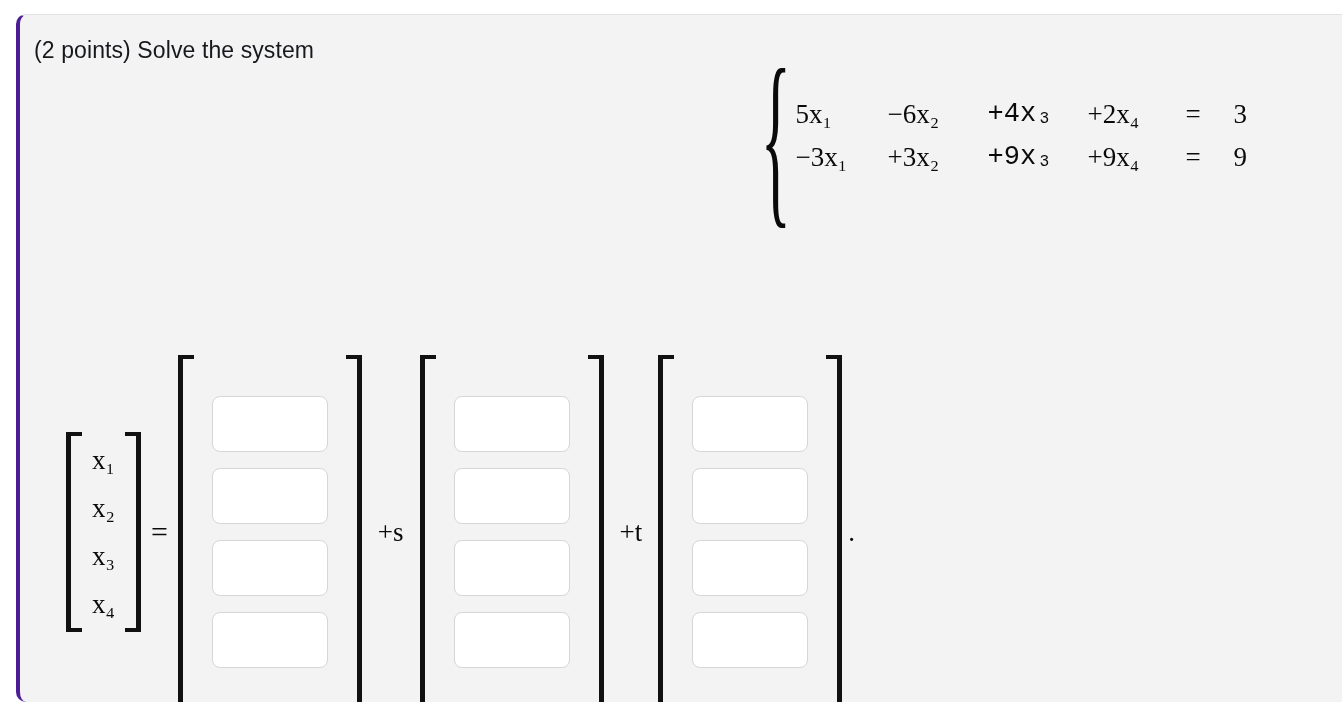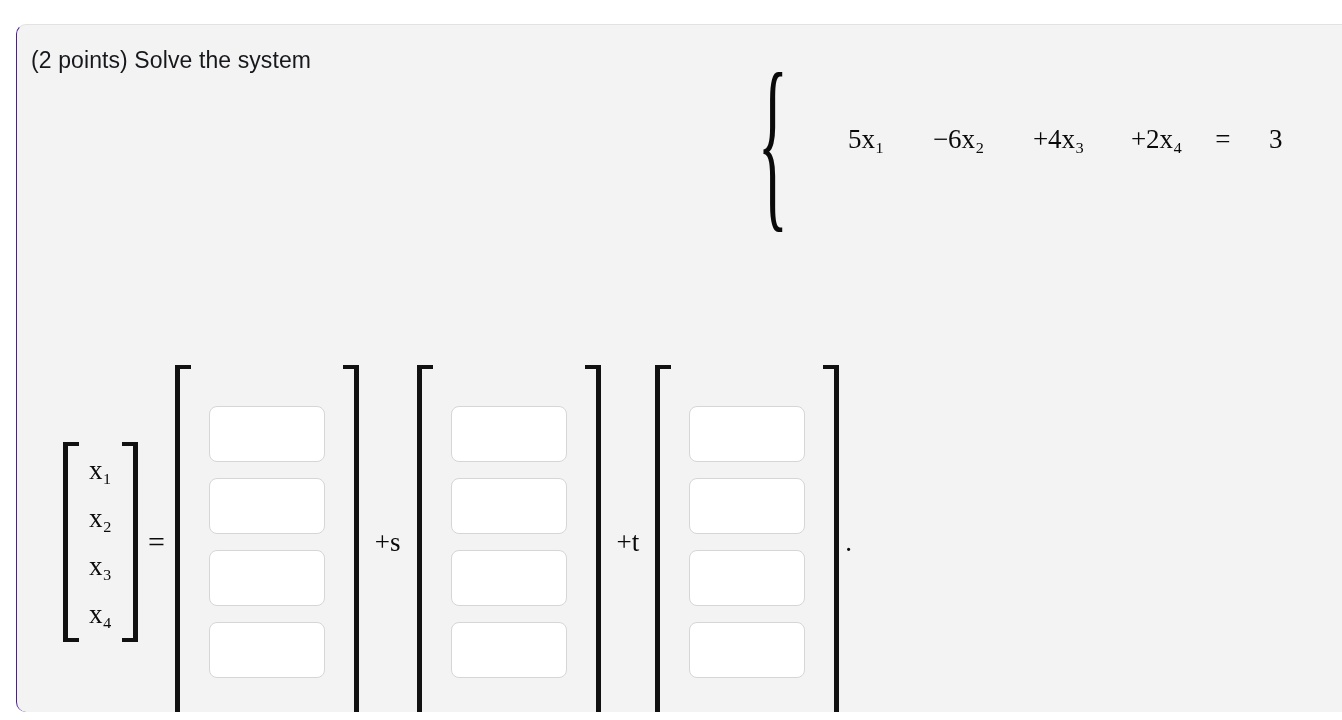--- a/index.html
+++ b/index.html
@@ -10,26 +10,26 @@
   body {
     width: 1342px;
     height: 720px;
     overflow: hidden;
     font-family: "Liberation Sans", sans-serif;
   }
 
   #page {
     position: absolute;
     left: 16px;
-    top: 24px;
+    top: 14px;
     width: 1326px;
     height: 688px;
     background: #f3f3f3;
     border-top: 1px solid #e2e2e2;
-    border-left: 1px solid #4c1d95;
+    border-left: 4px solid #4c1d95;
     border-radius: 10px 0 0 10px;
     box-sizing: border-box;
     overflow: hidden;
   }
 
   
   .prompt {
     position: absolute;
     left: 14px;
     top: 22px;
@@ -60,27 +60,27 @@
     align-self: center;
     color: #0a0a0a;
     user-select: none;
   }
   table.eqs {
     border-collapse: collapse;
     font-size: 27px;
   }
   table.eqs td {
     padding: 6px 0 6px 0;
-    text-align: right;
+    text-align: left;
     white-space: nowrap;
     line-height: 1.15;
   }
   td.c1 { width: 92px; }
   td.c2 { width: 100px; font-family: Liberation Serif, serif; }
-  td.c3 { width: 100px; }
+  td.c3 { width: 100px; font-family: Liberation Mono, monospace; }
   td.c4 { width: 98px; font-family: Liberation Serif, serif; }
   td.eq { width: 48px; text-align: center; }
   td.rhs { width: 52px; text-align: center; }
 
   
   #solution {
     position: absolute;
     left: 14px;
     top: 332px;
     display: flex;
@@ -182,20 +182,28 @@
     <table class="eqs">
       <tbody>
           <tr>
         <td class="c1">5x₁</td>
         <td class="c2">−6x₂</td>
         <td class="c3">+4x₃</td>
         <td class="c4">+2x₄</td>
         <td class="eq">=</td>
         <td class="rhs">3</td>
       </tr>
+      <tr>
+        <td class="c1">−3x₁</td>
+        <td class="c2">+3x₂</td>
+        <td class="c3">+9x₃</td>
+        <td class="c4">+9x₄</td>
+        <td class="eq">=</td>
+        <td class="rhs">9</td>
+      </tr>
     </tbody>
       </table>
   </div>
 
   <div id="solution">
 
     <div class="bracketed xvec">
       <div class="bk left"></div>
       <div class="inner">
         <span>x₁</span>

